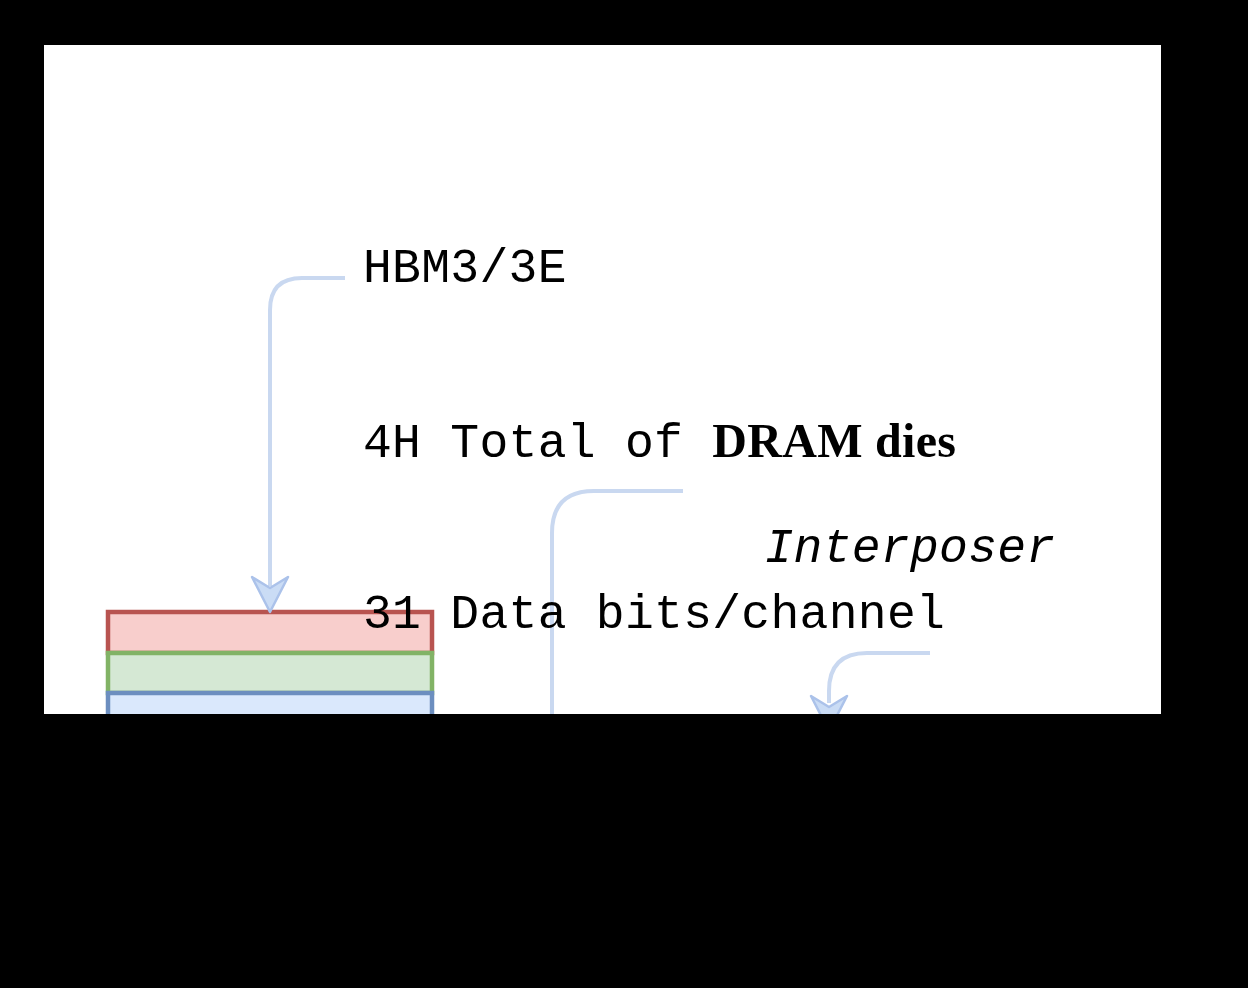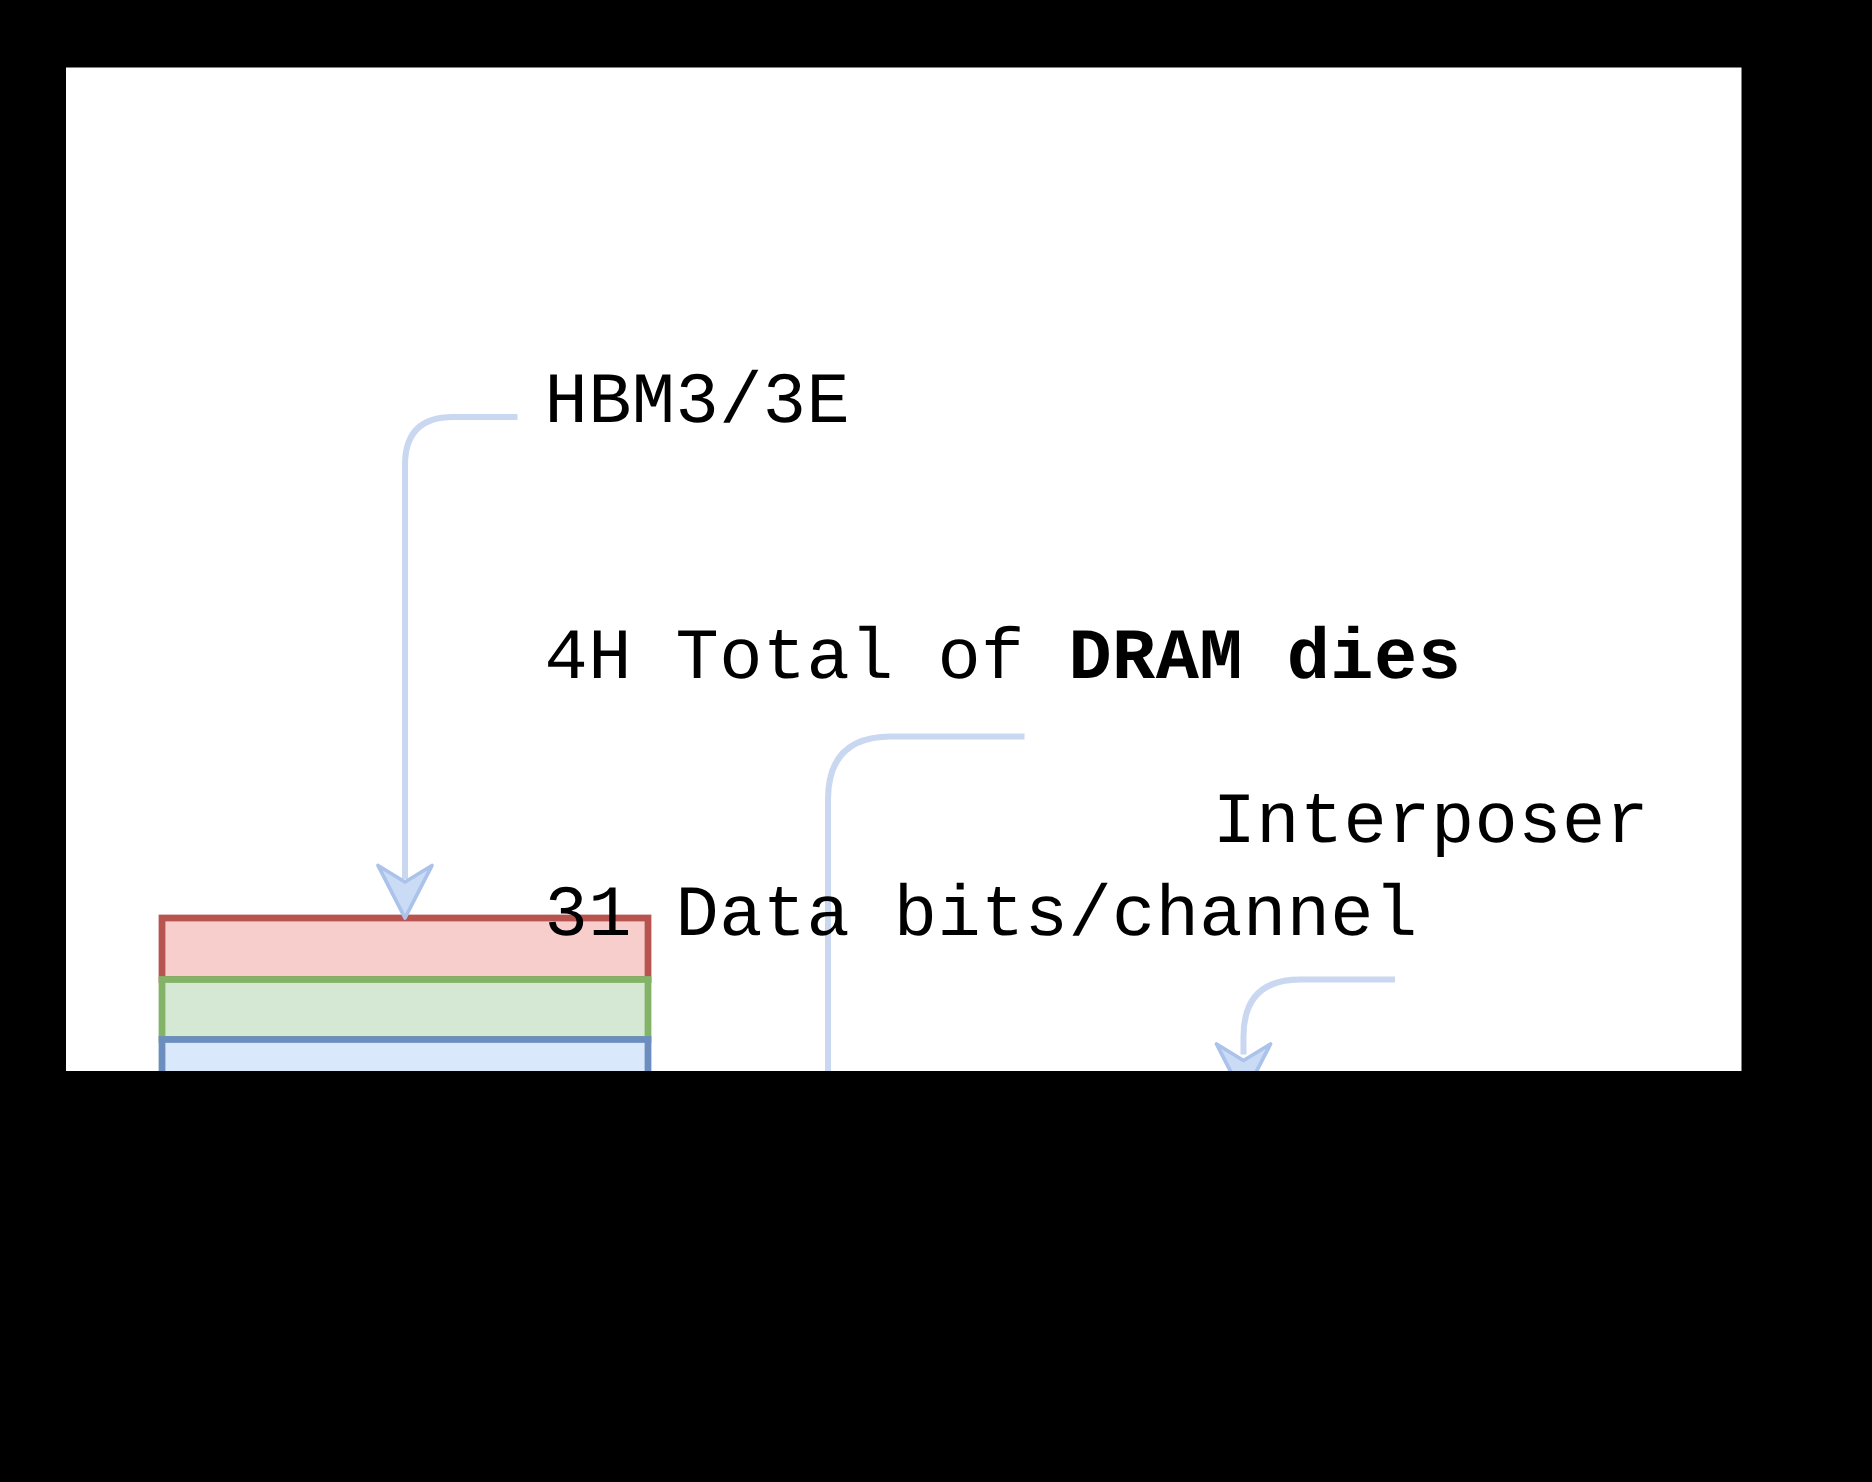--- a/index.html
+++ b/index.html
@@ -1,21 +1,21 @@
 <!DOCTYPE html>
 <html><head>
 <meta charset="utf-8">
 <style>
   html,body{margin:0;padding:0;background:#000;}
   #stage{position:relative;width:1248px;height:714px;background:#000;overflow:hidden;
          font-family:"Liberation Mono","DejaVu Sans Mono",monospace;}
   #stage svg{position:absolute;left:0;top:0;}
   .text-block{position:absolute;color:#000;font-size:48px;line-height:57px;
               font-weight:400;white-space:pre;letter-spacing:0.3px;}
-  .b{font-weight:700;}
+  .b{font-weight:700;font-family:Liberation Serif, serif;}
 </style>
 </head>
 <body>
 
 <div id="stage">
 
   <svg width="1248" height="988" viewBox="0 0 1248 988">
     <defs>
       <pattern id="hatchp" patternUnits="userSpaceOnUse" x="91" y="813" width="88" height="42">
         <path d="M0,0 L88,42 M0,42 L88,0" fill="none" stroke-width="2.5" stroke="#f4c6c3"></path>
@@ -70,21 +70,21 @@
       <polygon points="829,731 811,696 829,707 847,696" stroke-width="2.5" stroke-linejoin="round" fill="#cadcf5" stroke="#abc2ea"></polygon>
     </g>
   </svg>
 
   <div class="text-block" style="left:363px;top:127px;">
     <div><span>HBM3/3E</span></div>
     <div><span>4H Total of </span><span class="b">DRAM dies</span></div>
     <div><span>31 Data bits/channel</span></div>
   </div>
 
-  <div class="text-block" style="left:692px;top:464px;">
+  <div class="text-block" style="left:648px;top:464px;font-style:italic;">
     <span>Interposer</span>
   </div>
 
   <div class="text-block" style="left:925px;top:614px;">
     <div><span>Compute</span></div>
   </div>
 
 </div>
 
 </body></html>

